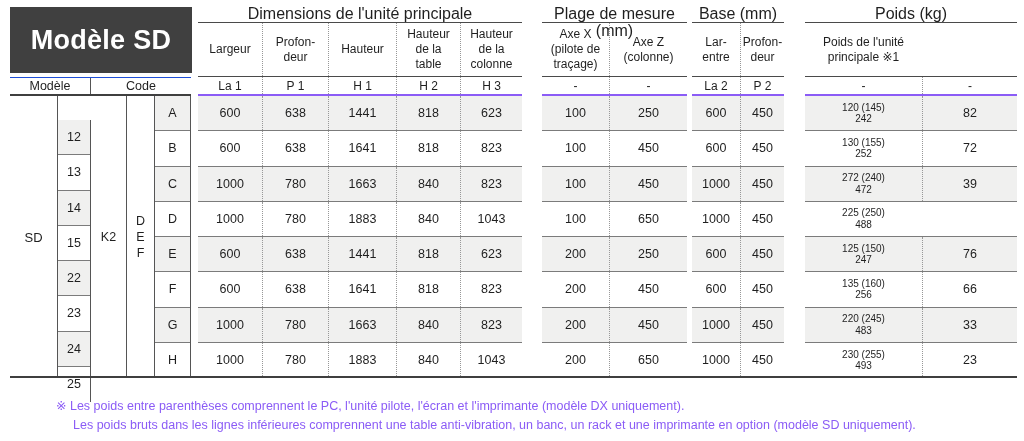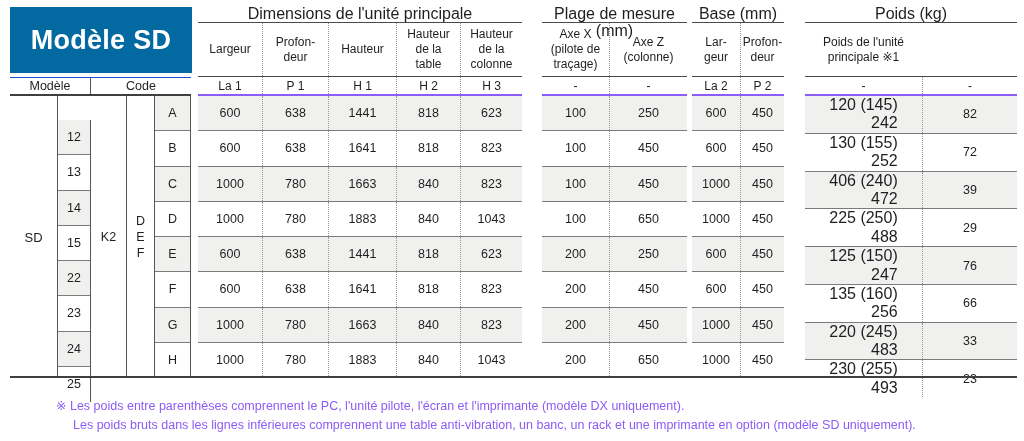--- a/index.html
+++ b/index.html
@@ -1,42 +1,42 @@
 <!DOCTYPE html>
 <html><head>
 <meta charset="utf-8">
 <style>
   html,body{margin:0;padding:0;background:#fff;}
   .page{position:relative;width:1024px;height:441px;background:#fff;overflow:hidden;
         font-family:"Liberation Sans","DejaVu Sans",sans-serif;color:#1f1f1f;}
   *{box-sizing:border-box;}
 
   
-  .bluebox{position:absolute;left:10px;top:7px;width:182px;height:66px;background:#0369a1;
+  .bluebox{position:absolute;left:10px;top:7px;width:182px;height:66px;background:#404040;
            display:flex;align-items:center;justify-content:center;}
   .bluebox span{color:#fff;font-weight:bold;font-size:27px;letter-spacing:.3px;}
 
   
   .cell{display:flex;align-items:center;justify-content:center;text-align:center;}
   .pre{white-space:pre-line;}
   .g{background:#f0f0ef;}
   .dl{border-left:1px dotted #979797;}
 
   
   .grp{position:absolute;top:5px;}
   .gtitle{height:18px;line-height:17px;text-align:center;font-size:16px;
           border-bottom:1.5px solid #4a4a4a;}
   .subhdr{display:flex;height:54px;border-bottom:1.5px solid #4a4a4a;}
   .sh{font-size:12px;line-height:1.25;}
   .coderow{display:flex;height:19px;border-bottom:2px solid #8b5cf6;font-size:12px;}
   .dgrid{height:282px;display:grid;grid-template-rows:repeat(8,1fr);}
   .drow{display:flex;border-bottom:1.5px solid #7b7b7b;}
   .drow:last-child{border-bottom:none;}
   .d{font-size:12.5px;}
-  .small2{font-size:16px;line-height:1.15;text-align:right;}
+  .small2{font-size:10px;line-height:1.15;}
 
   
   .c-la1{width:64px}.c-p1{width:66px}.c-h1{width:68px}.c-h2{width:64px}.c-h3{width:62px}
   .c-ax{width:67px}.c-az{width:78px}
   .c-la2{width:48px}.c-p2{width:44px}
   .c-pu{width:117px}.c-pm{width:95px}
 
   
   .left-grp{position:absolute;left:10px;top:77px;width:181px;}
   .lhdr{display:flex;height:19px;border-top:1px solid #1d4ed8;border-bottom:2px solid #3f3f3f;font-size:12.5px;}
@@ -229,21 +229,21 @@
           <div class="cell d c-ax">200</div>
           <div class="cell d c-az dl">650</div>
         </div>
     </div>
   </div>
 
   <div class="grp" style="left:692px;width:92px">
     <div class="gtitle">Base (mm)</div>
     <div class="subhdr">
       <div class="cell sh pre c-la2">Lar-
-geur</div>
+entre</div>
       <div class="cell sh pre c-p2 dl">Profon-
 deur</div>
     </div>
     <div class="coderow">
       <div class="cell c-la2">La 2</div>
       <div class="cell c-p2 dl">P 2</div>
     </div>
     <div class="dgrid">
       <div class="drow g">
           <div class="cell d c-la2">600</div>
@@ -295,28 +295,27 @@
           <div class="cell small2 pre c-pu">120 (145)
 242</div>
           <div class="cell d c-pm dl">82</div>
         </div>
       <div class="drow">
           <div class="cell small2 pre c-pu">130 (155)
 252</div>
           <div class="cell d c-pm dl">72</div>
         </div>
       <div class="drow g">
-          <div class="cell small2 pre c-pu">406 (240)
+          <div class="cell small2 pre c-pu">272 (240)
 472</div>
           <div class="cell d c-pm dl">39</div>
         </div>
       <div class="drow">
           <div class="cell small2 pre c-pu">225 (250)
 488</div>
-          <div class="cell d c-pm dl">29</div>
         </div>
       <div class="drow g">
           <div class="cell small2 pre c-pu">125 (150)
 247</div>
           <div class="cell d c-pm dl">76</div>
         </div>
       <div class="drow">
           <div class="cell small2 pre c-pu">135 (160)
 256</div>
           <div class="cell d c-pm dl">66</div>

